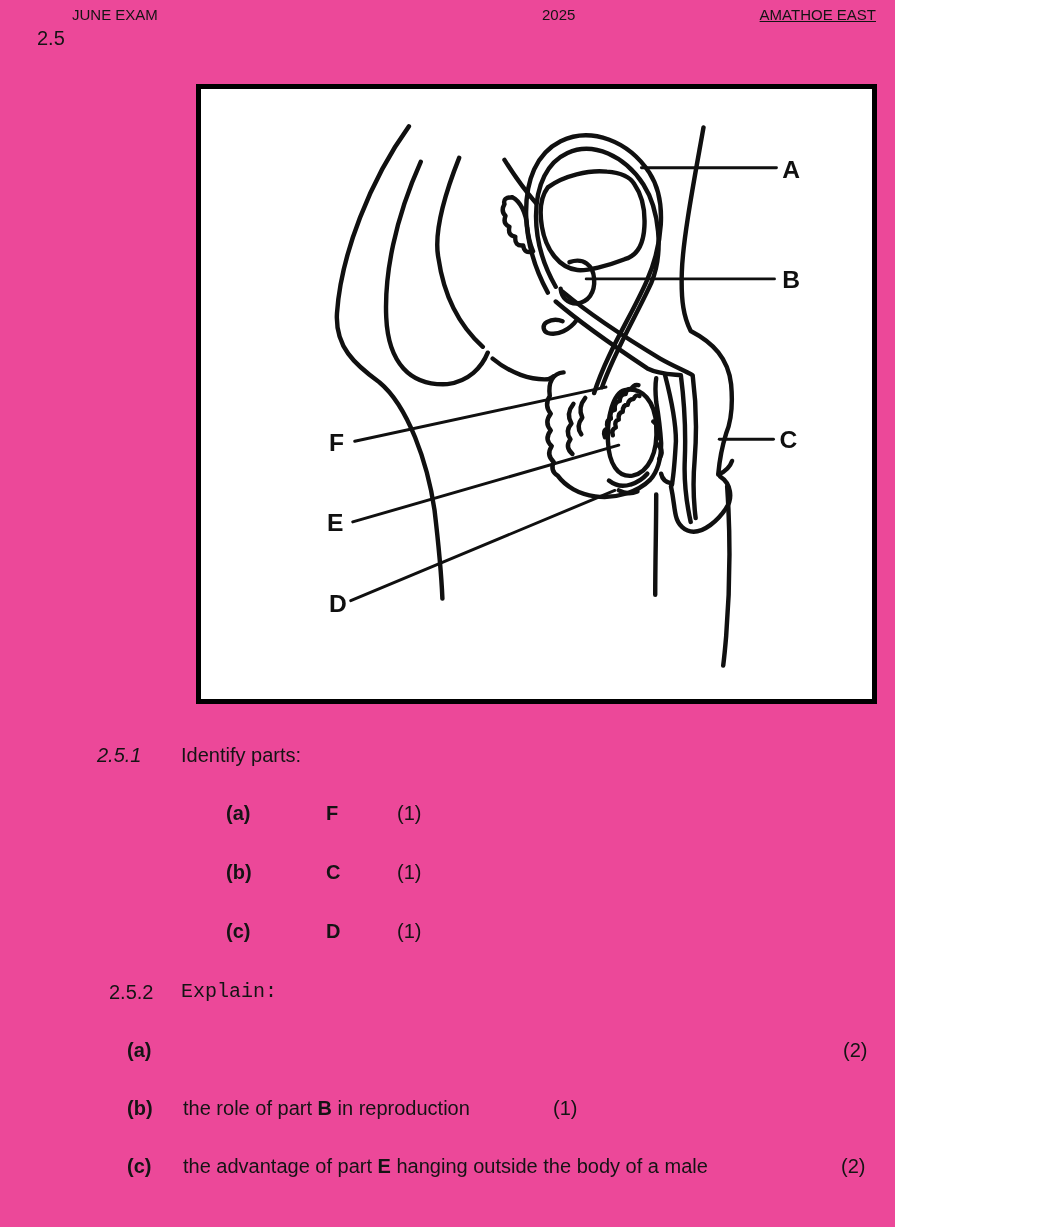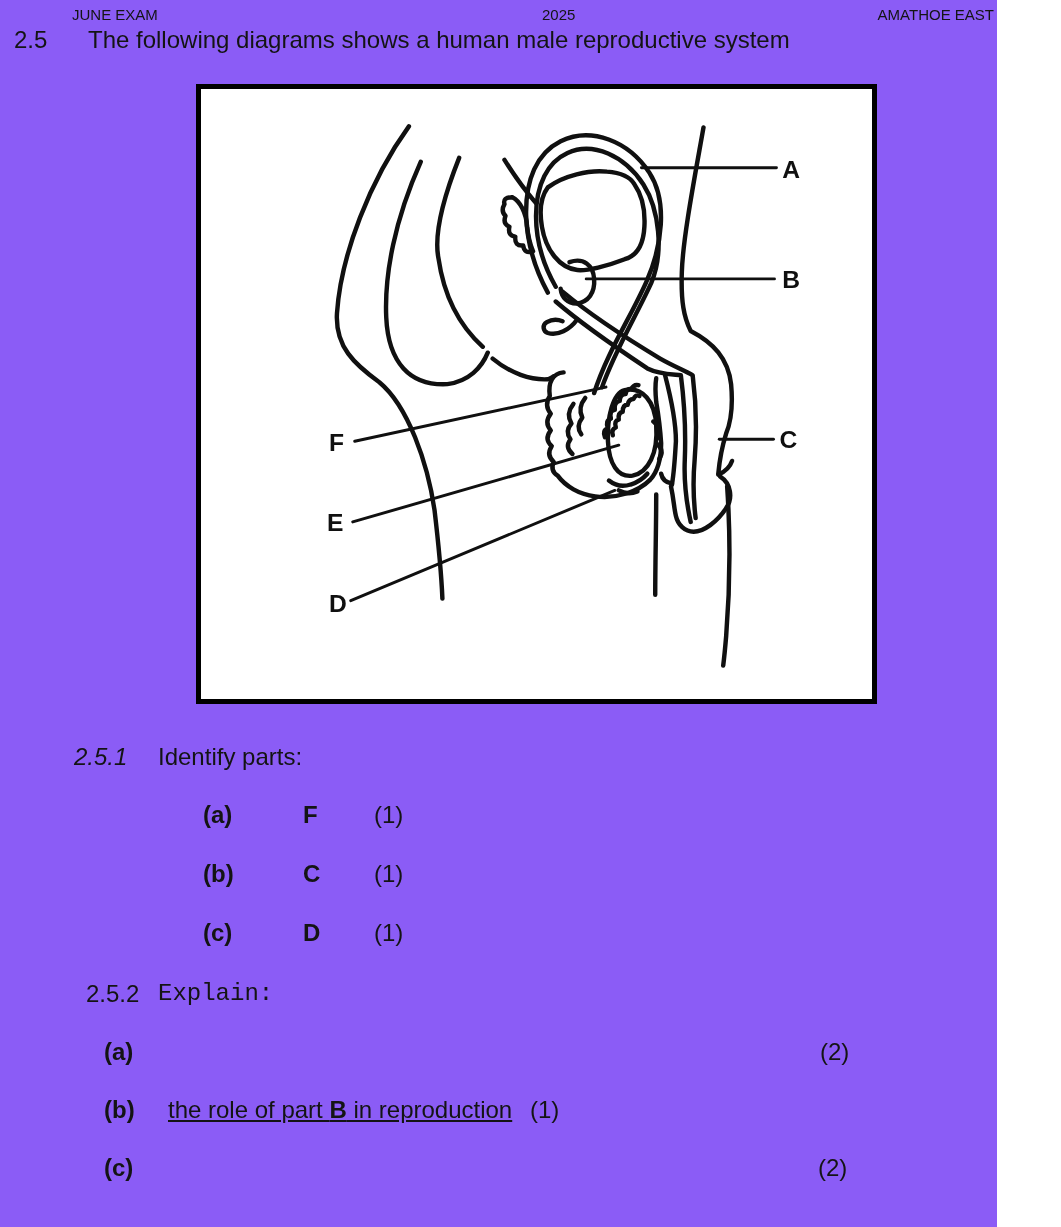--- a/index.html
+++ b/index.html
@@ -1,45 +1,44 @@
 <!DOCTYPE html>
 <html><head>
 <meta charset="utf-8">
 <style>
   html,body{margin:0;padding:0;background:#ffffff;}
   .page{
-    position:relative; width:997px; height:1227px;
-    background:#8b5cf6; overflow:hidden;
+    position:relative; width:895px; height:1227px;
+    background:#ec4899; overflow:hidden;
     font-family:"Liberation Sans","DejaVu Sans",sans-serif;
     color:#141414;
   }
   .t{position:absolute; white-space:nowrap; line-height:1.1; color:#141414;}
   .fs15{font-size:15px;}
-  .fs20{font-size:24px;}
+  .fs20{font-size:20px;margin-left:23px;}
   .b{font-weight:bold;}
   .frame{
     position:absolute; left:196px; top:84px; width:681px; height:620px;
     border:5px solid #000; box-sizing:border-box; background:#fff;
   }
   .frame svg{display:block; width:100%; height:100%;}
   .ana{fill:none; stroke:#101010; stroke-width:4.5; stroke-linecap:round; stroke-linejoin:round;}
   .lead{fill:none; stroke:#101010; stroke-width:3; stroke-linecap:round;}
   .lbl{font-family:"Liberation Sans","DejaVu Sans",sans-serif; font-size:25px; font-weight:bold; fill:#101010;}
 </style>
 </head>
 <body>
 
 <div class="page">
 
   <div class="t fs15" style="left:72px; top:7px;">JUNE EXAM</div>
   <div class="t fs15" style="left:521px; top:7px;margin-left:21px;">2025</div>
-  <div class="t fs15" style="right:3px; top:7px;">AMATHOE EAST</div>
+  <div class="t fs15" style="right:19px; top:7px;text-decoration:underline;">AMATHOE EAST</div>
 
   <div class="t fs20" style="left:14px; top:27px;">2.5</div>
-  <div class="t fs20" style="left:88px; top:27px;">The following diagrams shows a human male reproductive system</div>
 
   <div class="frame">
     <svg viewBox="0 0 681 620" preserveAspectRatio="none">
 
       <path class="ana" d="M 211,38 C 172,92 142,168 138,228 C 136,262 156,280 181,298 C 210,322 230,380 237,428 C 241,462 244,494 245,518"></path>
       <path class="ana" d="M 223,74 C 197,132 186,188 188,232 C 190,278 212,302 250,300 C 272,297 285,283 291,268"></path>
       <path class="ana" d="M 262,70 C 243,118 237,152 241,172 C 247,214 265,243 286,262"></path>
       <path class="ana" d="M 296,274 C 314,289 335,296 352,295 C 355,294 356,293 358,292"></path>
 
       <path class="ana" d="M 510,39 C 501,90 489,152 488,186 C 487,216 490,232 497,246 C 520,258 535,274 538,300 C 540,322 538,338 533,350 C 528,366 526,380 525,391"></path>
@@ -104,21 +103,22 @@
   <div class="t fs20 b" style="left:303px; top:920px;">D</div>
   <div class="t fs20" style="left:374px; top:920px;">(1)</div>
 
   <div class="t fs20" style="left:86px; top:981px;">2.5.2</div>
   <div class="t fs20" style="left:158px; top:981px;font-family:Liberation Mono, monospace;">Explain:</div>
 
   <div class="t fs20 b" style="left:104px; top:1039px;">(a)</div>
   <div class="t fs20" style="left:820px; top:1039px;">(2)</div>
 
   <div class="t fs20 b" style="left:104px; top:1097px;">(b)</div>
-  <div class="t fs20" style="left:168px; top:1097px;text-decoration:underline;"><span>the role of part </span><span class="b">B</span><span> in reproduction</span></div>
+  <div class="t fs20" style="left:160px; top:1097px;"><span>the role of part </span><span class="b">B</span><span> in reproduction</span></div>
   <div class="t fs20" style="left:530px; top:1097px;">(1)</div>
 
   <div class="t fs20 b" style="left:104px; top:1155px;">(c)</div>
+  <div class="t fs20" style="left:160px; top:1155px;"><span>the advantage of part </span><span class="b">E</span><span> hanging outside the body of a male</span></div>
   <div class="t fs20" style="left:818px; top:1155px;">(2)</div>
 
   <div class="t fs20 b" style="left:1002px; top:1213px;">(8)</div>
 
 </div>
 
 </body></html>

